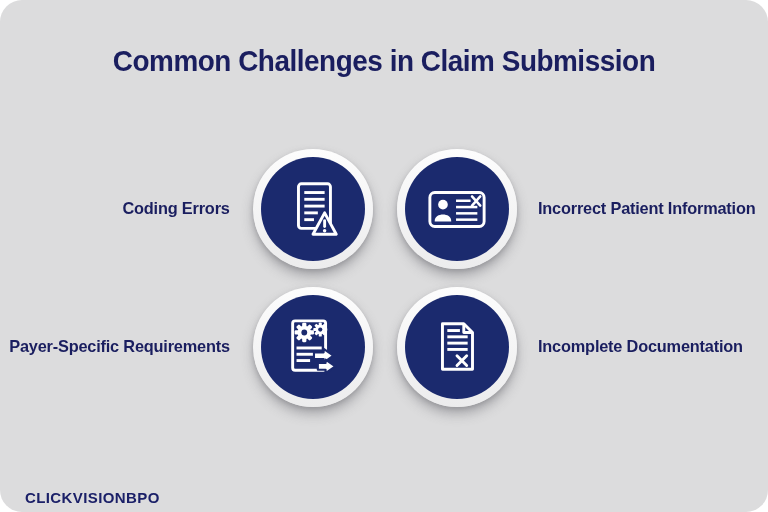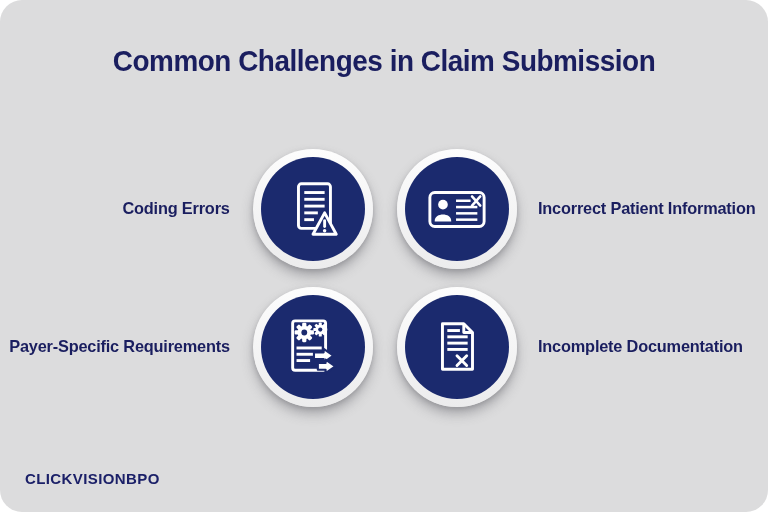--- a/index.html
+++ b/index.html
@@ -50,21 +50,21 @@
     line-height:22px;
     white-space:nowrap;
     letter-spacing:-0.2px;
   }
   .label-left{right:538px;text-align:right;transform:scaleX(0.96);transform-origin:right center;}
   .label-right{left:538px;text-align:left;transform:scaleX(0.96);transform-origin:left center;}
   .row1{top:198px;}
   .row2{top:336px;}
   .logo{
     position:absolute;
-    left:25px;top:470px;
+    left:25px;top:489px;
     font-size:15px;
     font-weight:700;
     letter-spacing:0.4px;
     color:#1b2068;
   }
 </style>
 </head>
 <body>
 
 <div class="canvas">

